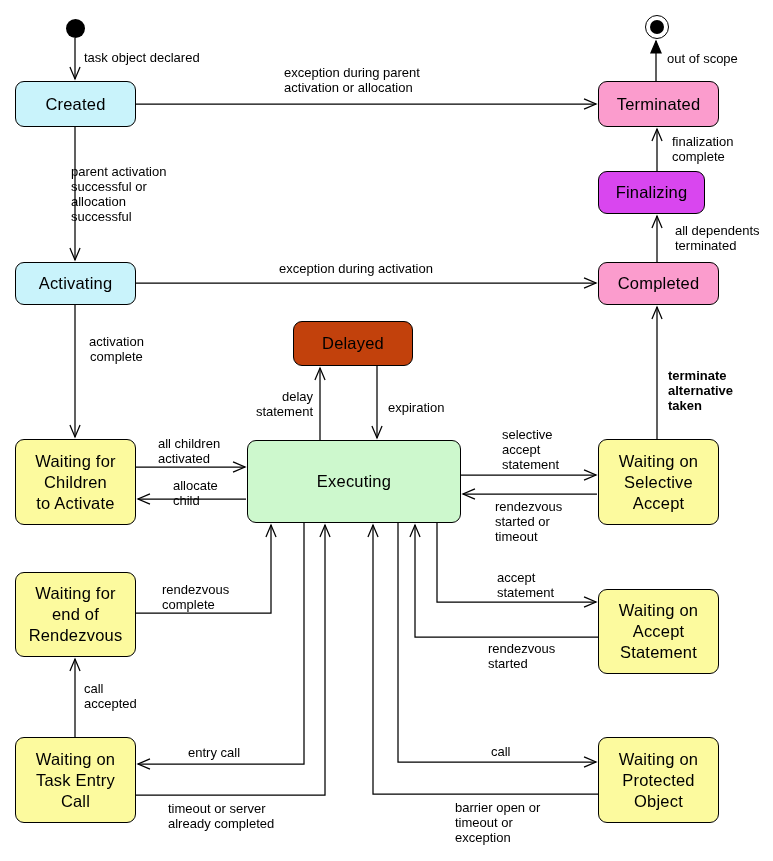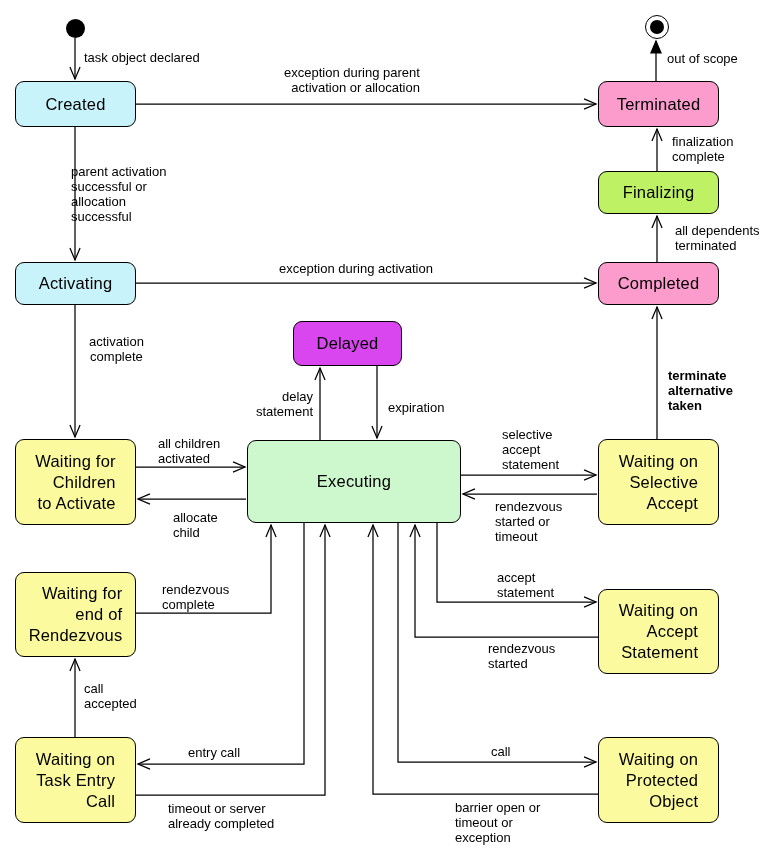--- a/index.html
+++ b/index.html
@@ -11,33 +11,33 @@
   }
   #edge-layer { position: absolute; left: 0; top: 0; }
   .state {
     position: absolute;
     box-sizing: border-box;
     border: 1.5px solid #000;
     border-radius: 9px;
     display: flex;
     align-items: center;
     justify-content: center;
-    text-align: right;
+    text-align: center;
     white-space: pre-line;
     font-size: 16.5px;
     line-height: 21px;
     letter-spacing: 0.2px;
   }
   .edge-label {
     position: absolute;
     font-size: 13px;
     line-height: 15px;
     white-space: pre-line;
   }
-  .edge-label.center { transform: translateX(-50%); text-align: right; }
+  .edge-label.center { transform: translateX(-50%); text-align: left; }
   .edge-label.right  { transform: translateX(-100%); text-align: right; }
   .initial-dot {
     position: absolute;
     background: #000;
     border-radius: 50%;
   }
   .final-ring {
     position: absolute;
     box-sizing: border-box;
     border: 1.8px solid #000;
@@ -104,24 +104,24 @@
       <polyline points="598,794 373,794 373,525" fill="none" stroke="#000000" stroke-width="1.25"></polyline>
       <path d="M378.06243845001245,536.9737929220375 L373,525 L367.93756154998755,536.9737929220375" fill="none" stroke="#000000" stroke-width="1.25"></path>
     </svg>
   <div id="node-layer">
       <div class="initial-dot" style="left: 65.5px; top: 18.5px; width: 19px; height: 19px;"></div>
       <div class="final-ring" style="left: 645px; top: 15px; width: 24px; height: 24px;">
         <div class="inner" style="width: 14px; height: 14px;"></div>
       </div>
       <div class="state" style="left: 15px; top: 81px; width: 121px; height: 46px; background: rgb(201, 243, 251);">Created</div>
       <div class="state" style="left: 598px; top: 81px; width: 121px; height: 46px; background: rgb(251, 156, 205);">Terminated</div>
-      <div class="state" style="left: 598px; top: 171px; width: 121px; height: 43px; background: #bef264;">Finalizing</div>
+      <div class="state" style="left: 598px; top: 171px; width: 107px; height: 43px; background: #d946ef;">Finalizing</div>
       <div class="state" style="left: 15px; top: 262px; width: 121px; height: 43px; background: rgb(201, 243, 251);">Activating</div>
       <div class="state" style="left: 598px; top: 262px; width: 121px; height: 43px; background: rgb(251, 156, 205);">Completed</div>
-      <div class="state" style="left: 293px; top: 321px; width: 109px; height: 45px; background: #d946ef;">Delayed</div>
+      <div class="state" style="left: 293px; top: 321px; width: 120px; height: 45px; background: #c2410c;">Delayed</div>
       <div class="state" style="left: 247px; top: 440px; width: 214px; height: 83px; background: rgb(205, 248, 205);">Executing</div>
       <div class="state" style="left: 15px; top: 439px; width: 121px; height: 86px; background: rgb(252, 250, 158);">Waiting for
 Children
 to Activate</div>
       <div class="state" style="left: 598px; top: 439px; width: 121px; height: 86px; background: rgb(252, 250, 158);">Waiting on
 Selective
 Accept</div>
       <div class="state" style="left: 15px; top: 572px; width: 121px; height: 85px; background: rgb(252, 250, 158);">Waiting for
 end of
 Rendezvous</div>
@@ -152,21 +152,21 @@
       <div class="edge-label left" style="left: 89px; top: 334px; color: rgb(0, 0, 0); text-align: center;">activation
 complete</div>
       <div class="edge-label left" style="left: 668px; top: 368px; color: rgb(0, 0, 0); font-weight: bold;">terminate
 alternative
 taken</div>
       <div class="edge-label right" style="left: 313px; top: 389px; color: rgb(0, 0, 0);">delay
 statement</div>
       <div class="edge-label left" style="left: 388px; top: 400px; color: rgb(0, 0, 0);">expiration</div>
       <div class="edge-label left" style="left: 158px; top: 436px; color: rgb(0, 0, 0);">all children
 activated</div>
-      <div class="edge-label left" style="left: 173px; top: 510px; color: rgb(0, 0, 0);">allocate
+      <div class="edge-label left" style="left: 173px; top: 478px; color: rgb(0, 0, 0);">allocate
 child</div>
       <div class="edge-label left" style="left: 502px; top: 427px; color: rgb(0, 0, 0);">selective
 accept
 statement</div>
       <div class="edge-label left" style="left: 495px; top: 499px; color: rgb(0, 0, 0);">rendezvous
 started or
 timeout</div>
       <div class="edge-label left" style="left: 162px; top: 582px; color: rgb(0, 0, 0);">rendezvous
 complete</div>
       <div class="edge-label left" style="left: 188px; top: 745px; color: rgb(0, 0, 0);">entry call</div>

